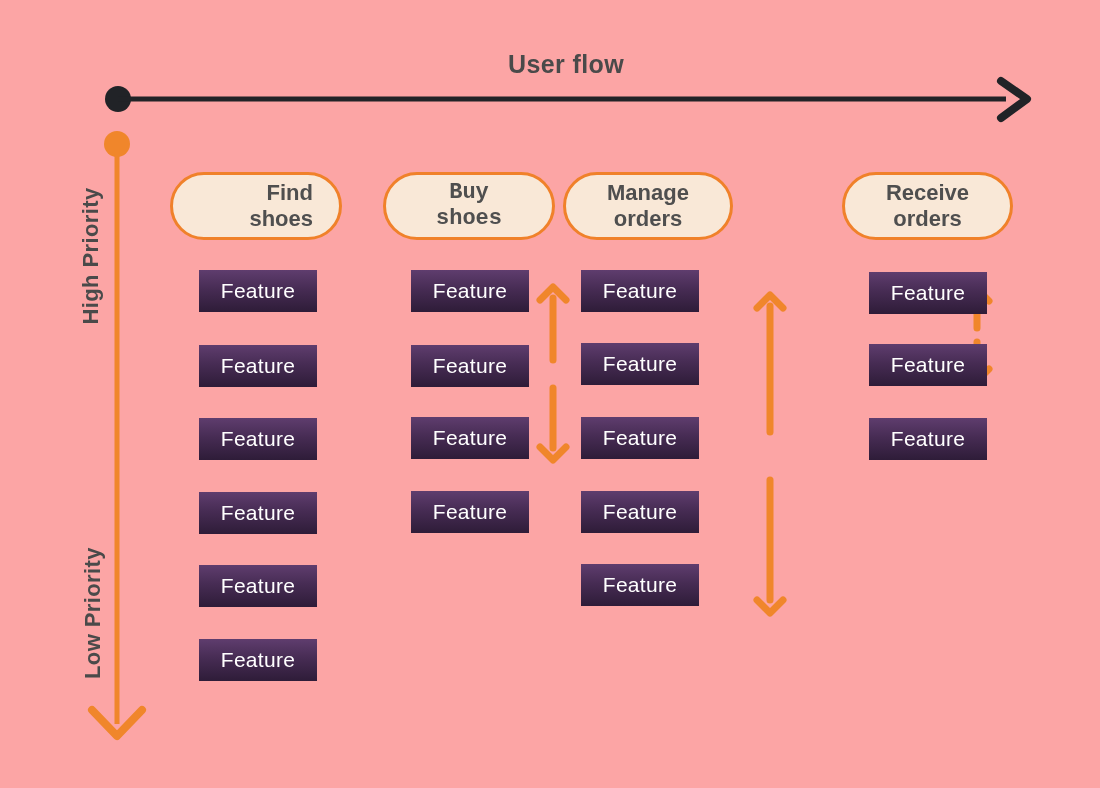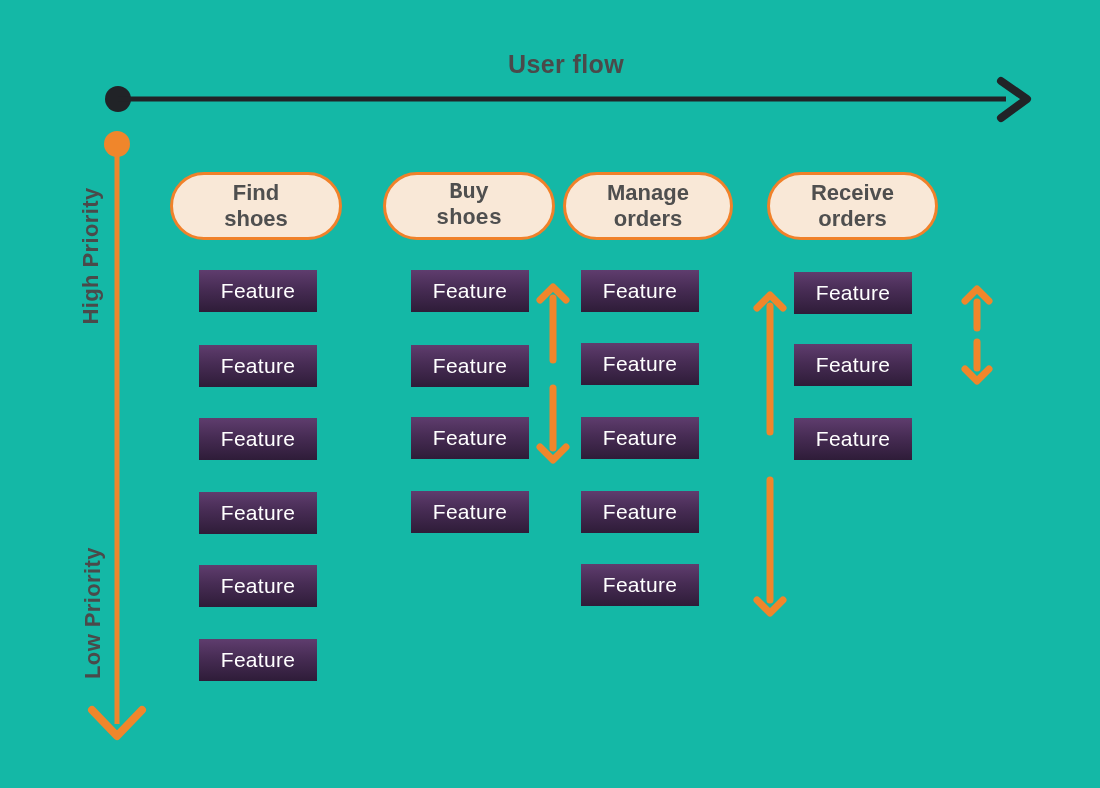--- a/index.html
+++ b/index.html
@@ -1,17 +1,17 @@
 <!DOCTYPE html>
 <html><head>
 <meta charset="utf-8">
 <style>
   html,body{margin:0;padding:0;background:#ffffff;}
   #canvas{
-    position:relative;width:1100px;height:788px;background:#14b8a6;overflow:hidden;
+    position:relative;width:1100px;height:788px;background:#fca5a5;overflow:hidden;
     font-family:"Liberation Sans","DejaVu Sans",sans-serif;
     --orange:#F0862B;--black:#212327;--pill-fill:#F9E8D7;--pill-border:#F0812A;
     --card-top:#5F3D6E;--card-bottom:#2E1C38;--text-dark:#4A4A4A;--card-text:#FFFFFF;
   }
   #arrow-layer{position:absolute;left:0;top:0;width:1100px;height:788px;}
   .page-title{
     position:absolute;top:50px;left:566px;transform:translateX(-50%);
     font-size:25px;font-weight:700;letter-spacing:.4px;color:var(--text-dark);white-space:nowrap;
   }
   .axis-label{
@@ -75,21 +75,21 @@
         </g>
       </g>
   </svg>
 
   <div class="page-title">User flow</div>
 
   <div class="axis-label" style="left:91px;top:256px;">High Priority</div>
   <div class="axis-label" style="left:93px;top:613px;">Low Priority</div>
 
   <div class="column" style="left: 170px; width: 172px;">
-    <div class="pill" style="width: 172px;">Find shoes</div>
+    <div class="pill" style="width: 172px; text-align: right;">Find shoes</div>
   <div class="feature-card" style="left: 29px; top: 98px;">Feature</div>
       <div class="feature-card" style="left: 29px; top: 173px;">Feature</div>
       <div class="feature-card" style="left: 29px; top: 246px;">Feature</div>
       <div class="feature-card" style="left: 29px; top: 320px;">Feature</div>
       <div class="feature-card" style="left: 29px; top: 393px;">Feature</div>
       <div class="feature-card" style="left: 29px; top: 467px;">Feature</div>
     </div>
   <div class="column" style="left: 383px; width: 172px;">
     <div class="pill" style="width: 172px; font-family: Liberation Mono, monospace;">Buy shoes</div>
   <div class="feature-card" style="left: 28px; top: 98px;">Feature</div>
@@ -98,20 +98,20 @@
       <div class="feature-card" style="left: 28px; top: 319px;">Feature</div>
     </div>
   <div class="column" style="left: 563px; width: 170px;">
     <div class="pill" style="width: 170px;">Manage orders</div>
   <div class="feature-card" style="left: 18px; top: 98px;">Feature</div>
       <div class="feature-card" style="left: 18px; top: 171px;">Feature</div>
       <div class="feature-card" style="left: 18px; top: 245px;">Feature</div>
       <div class="feature-card" style="left: 18px; top: 319px;">Feature</div>
       <div class="feature-card" style="left: 18px; top: 392px;">Feature</div>
     </div>
-  <div class="column" style="left: 767px; width: 171px;">
+  <div class="column" style="left: 842px; width: 171px;">
     <div class="pill" style="width: 171px;">Receive orders</div>
   <div class="feature-card" style="left: 27px; top: 100px;">Feature</div>
       <div class="feature-card" style="left: 27px; top: 172px;">Feature</div>
       <div class="feature-card" style="left: 27px; top: 246px;">Feature</div>
     </div>
 
 </div>
 
 </body></html>

